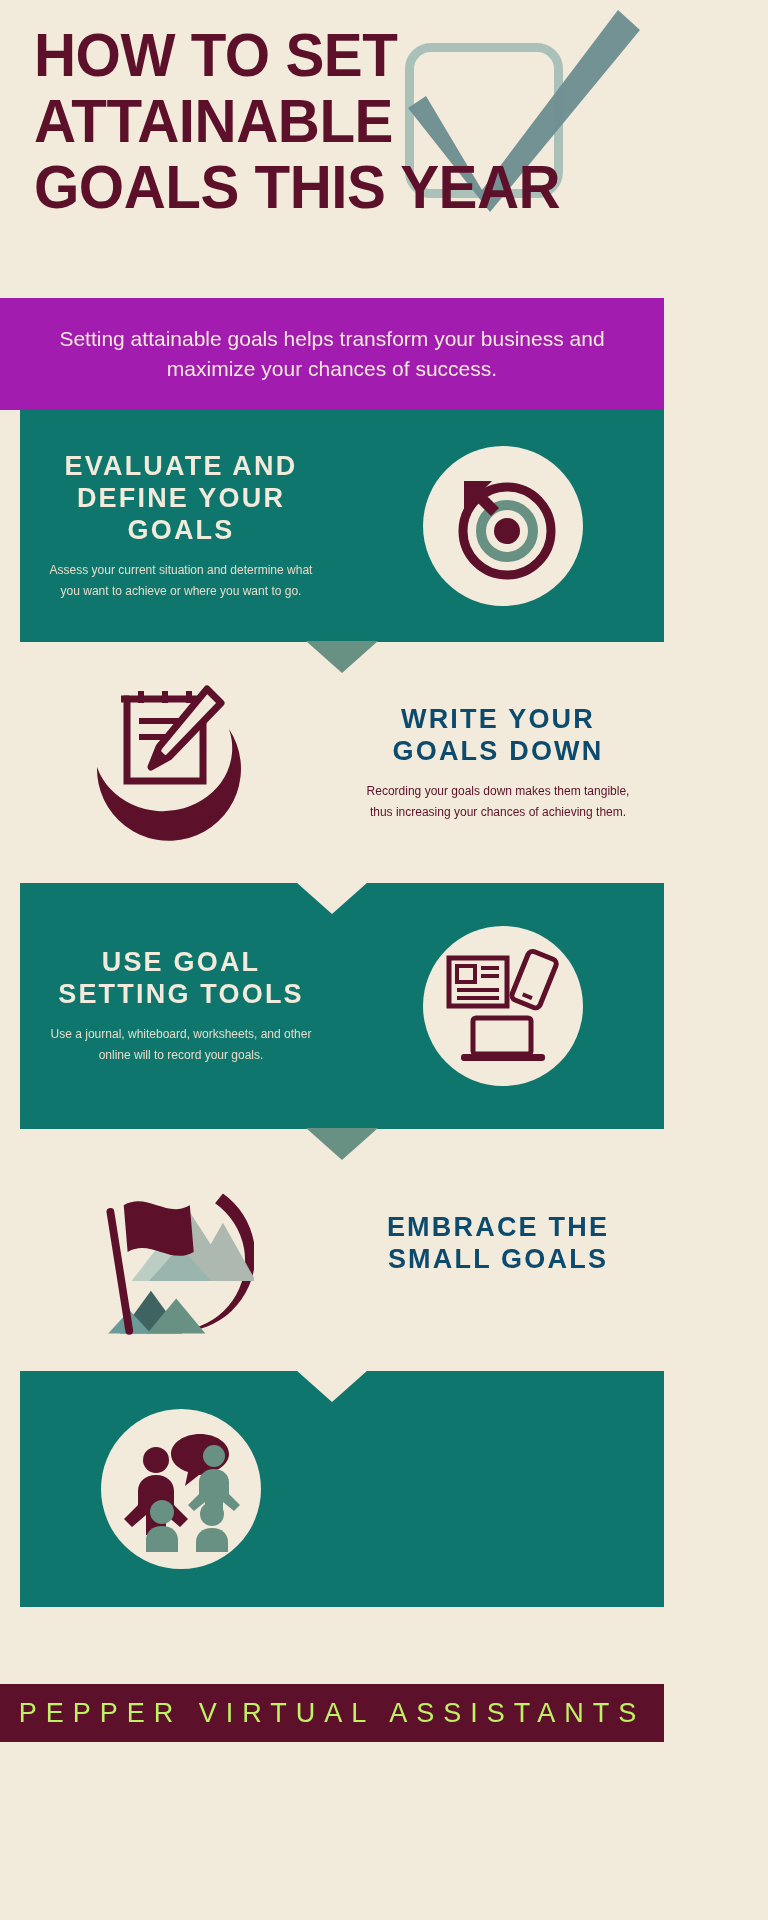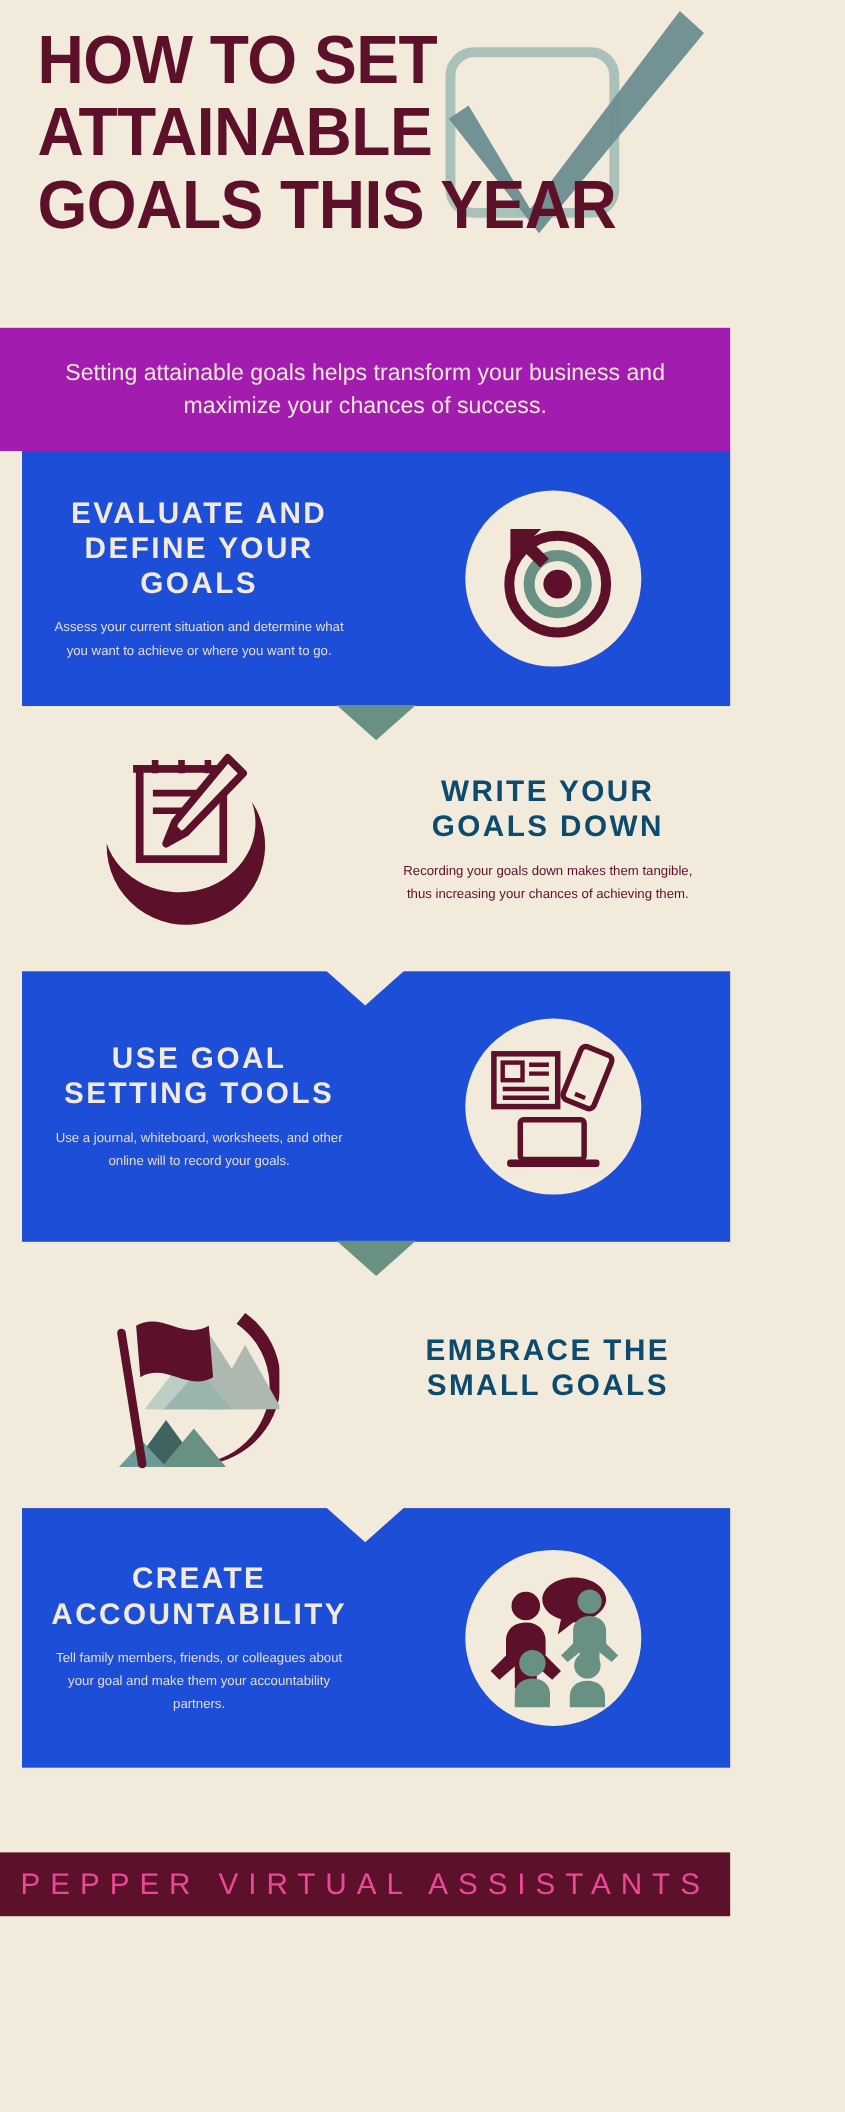--- a/index.html
+++ b/index.html
@@ -84,21 +84,21 @@
   }
 
   
   .section {
     position: relative;
     box-sizing: border-box;
     display: flex;
     align-items: center;
   }
   .section.green {
-    background: #1d4ed8;
+    background: #0f766e;
     margin-left: 20px;
   }
   .section.cream {
     background: #f2ebdb;
   }
   
   .notch {
     position: absolute;
     left: 50%;
     transform: translateX(-50%);
@@ -176,21 +176,21 @@
   
   .footer-gap { background: #f2ebdb; }
   .footer-bar {
     background: #5c1029;
     height: 58px;
     display: flex;
     align-items: center;
     justify-content: center;
   }
   .footer-text {
-    color: #ec4899;
+    color: #bef264;
     font-family: "Liberation Sans Narrow", "Liberation Sans", sans-serif;
     font-size: 27px;
     letter-spacing: 9px;
     text-transform: uppercase;
     font-weight: 400;
     white-space: nowrap;
   }
 </style>
 </head>
 <body>
@@ -298,24 +298,20 @@
         </svg>
       </div>
     </div>
     <div class="sec-text">
       <h2 class="sec-heading">EMBRACE THE SMALL GOALS</h2>
     </div>
     <div class="notch cream-notch"></div>
   </div>
 
   <div class="section green" style="height:236px">
-    <div class="sec-text">
-      <h2 class="sec-heading">CREATE ACCOUNTABILITY</h2>
-      <p class="sec-body">Tell family members, friends, or colleagues about your goal and make them your accountability partners.</p>
-    </div>
     <div class="sec-icon">
       <div class="icon-circle">
         <svg width="126" height="126" viewBox="0 0 126 126">
           <g fill="#5c1029">
             <circle cx="38" cy="34" r="13"></circle>
             <path d="M38 49 c-11 0 -18 7 -18 16 l0 14 l-14 14 l8 8 l14 -12 l0 20 l20 0 l0 -20 l14 12 l8 -8 l-14 -14 l0 -14 c0 -9 -7 -16 -18 -16 z"></path>
             <path d="M82 8 c-16 0 -29 9 -29 20 c0 8 7 15 17 18 l-3 14 l14 -11 c16 -1 30 -10 30 -21 c0 -11 -13 -20 -29 -20 z"></path>
           </g>
           <g fill="#699183">
             <circle cx="96" cy="30" r="11"></circle>

